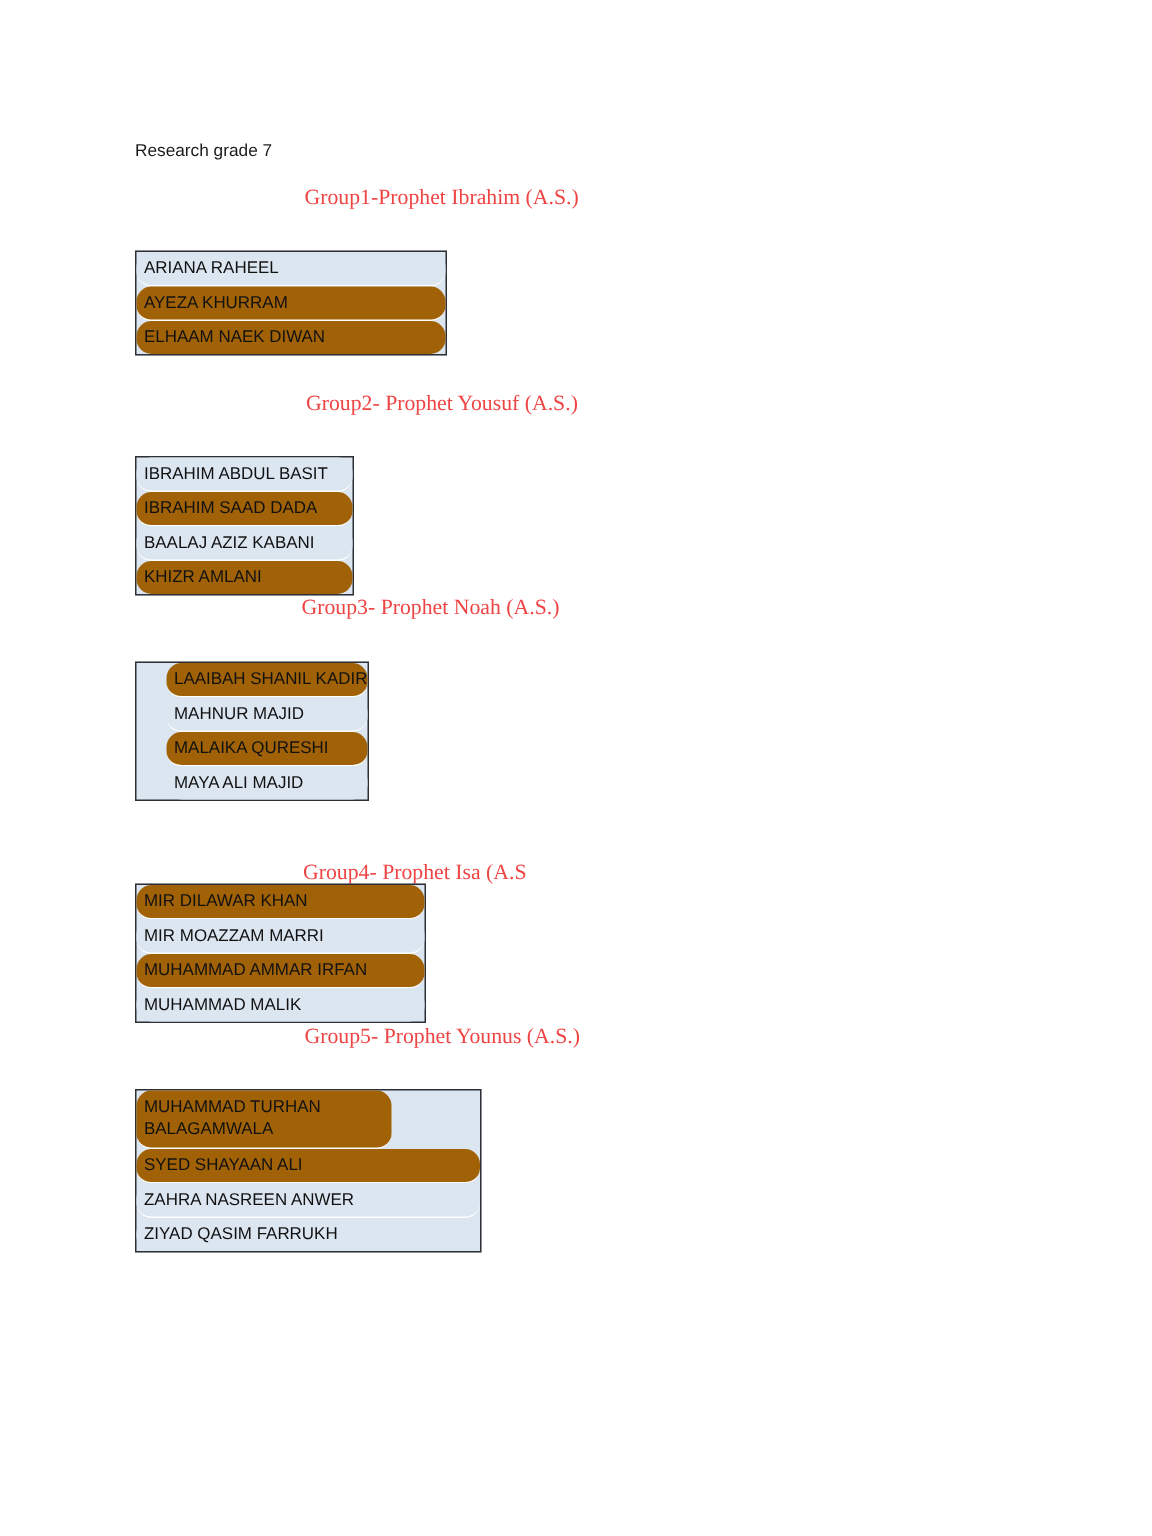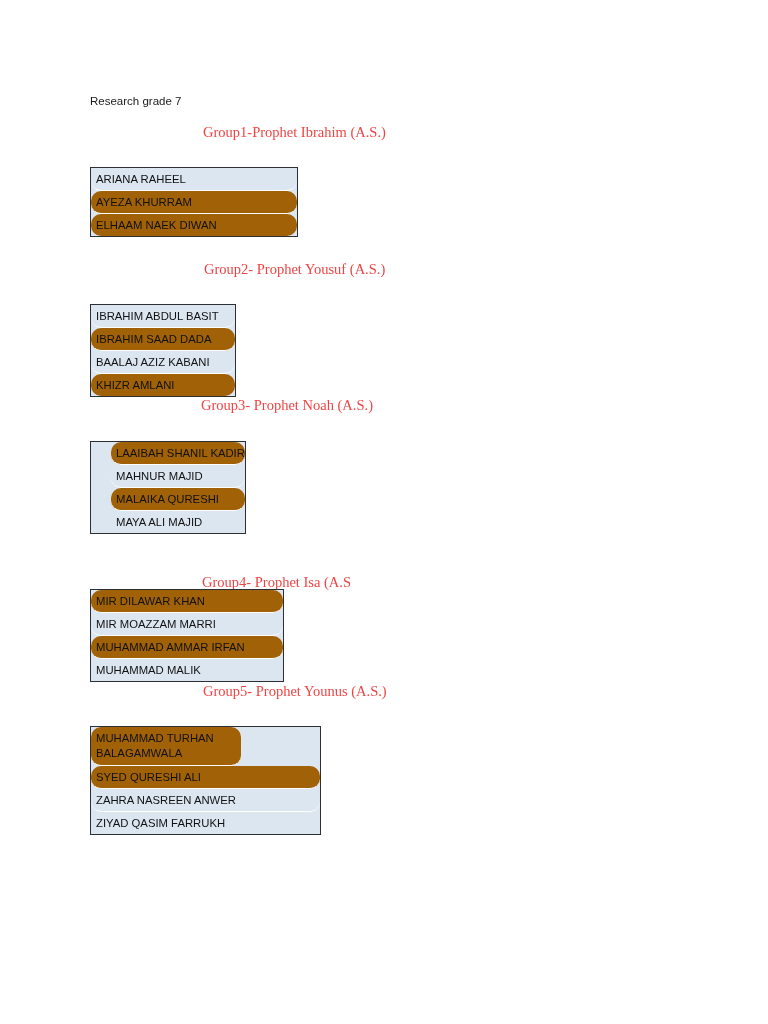--- a/index.html
+++ b/index.html
@@ -114,19 +114,19 @@
   <div class="name-table" style="left:90px; top:589px; width:194px;">
     <div class="row dark">MIR DILAWAR KHAN</div>
     <div class="row light">MIR MOAZZAM MARRI</div>
     <div class="row dark">MUHAMMAD AMMAR IRFAN</div>
     <div class="row light">MUHAMMAD MALIK</div>
   </div>
 
   <div class="group-heading" style="left:203px; top:682px;">Group5- Prophet Younus (A.S.)</div>
 
   <div class="name-table" style="left:90px; top:726px; width:231px;">
-    <div class="row dark wrap" style="width:150px;">MUHAMMAD TURHAN BALAGAMWALA</div>
-    <div class="row dark">SYED QURESHI ALI</div>
+    <div class="row dark wrap" style="width:170px;">MUHAMMAD TURHAN BALAGAMWALA</div>
+    <div class="row dark">SYED SHAYAAN ALI</div>
     <div class="row light">ZAHRA NASREEN ANWER</div>
     <div class="row light">ZIYAD QASIM FARRUKH</div>
   </div>
 
 </div>
 
 </body></html>

